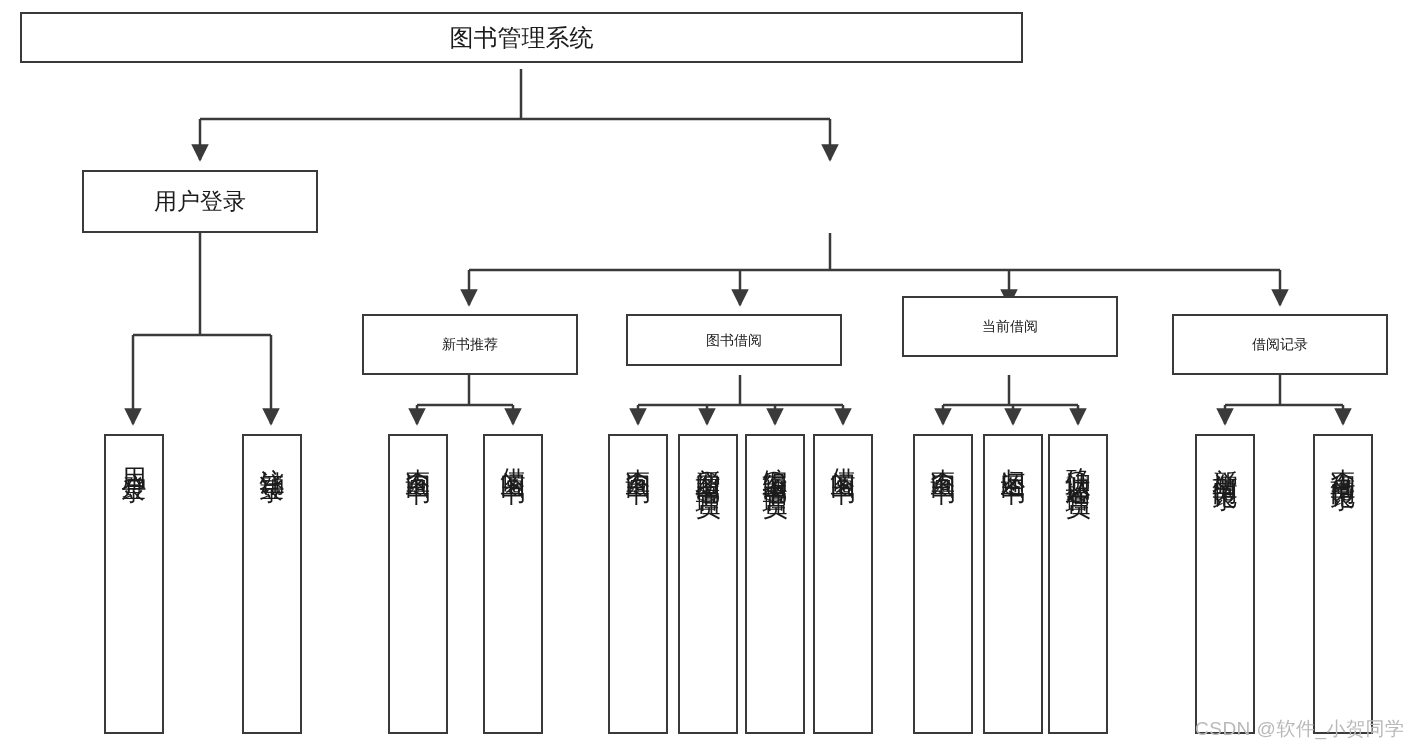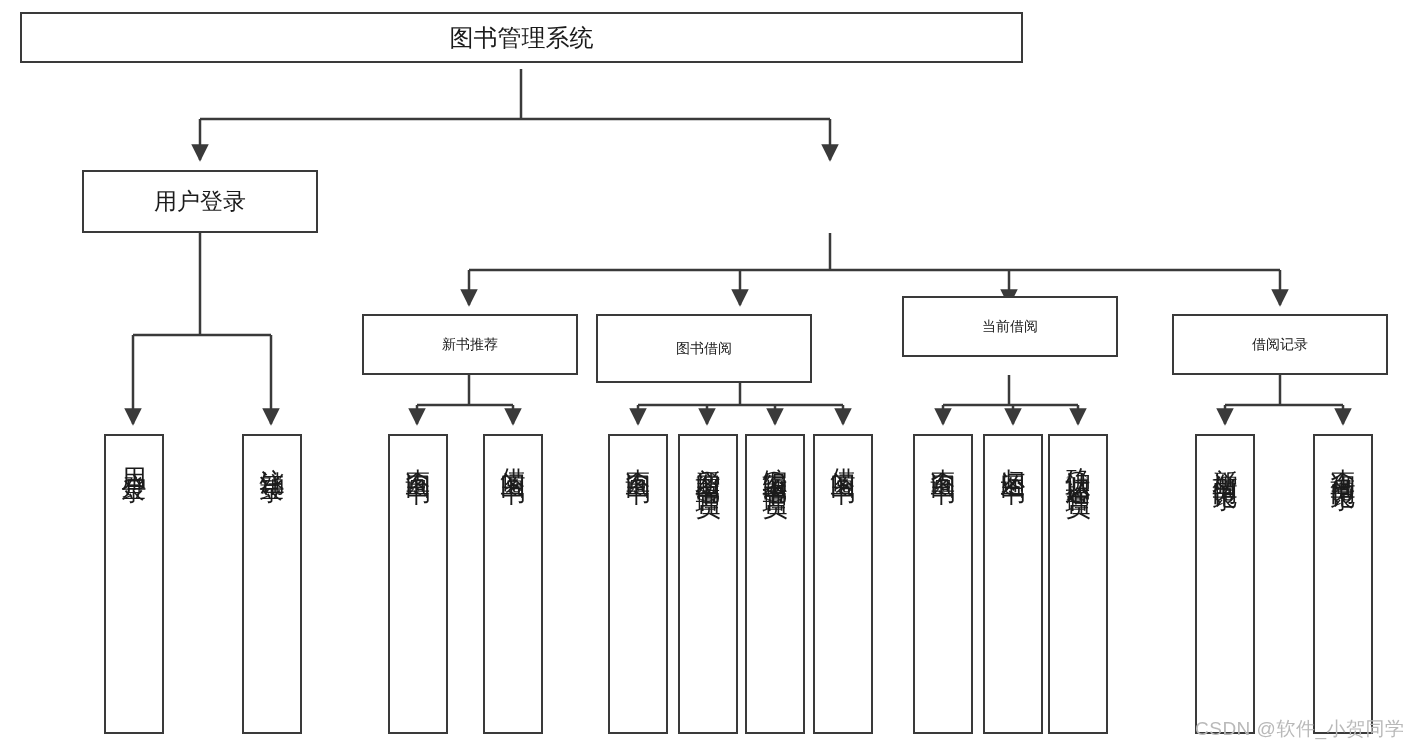--- a/index.html
+++ b/index.html
@@ -116,21 +116,21 @@
     <span class="label">图书管理系统</span>
   </div>
 
   <div class="node node-l1" style="left: 82px; top: 170px; width: 236px; height: 63px;">
     <span class="label">用户登录</span>
   </div>
 
   <div class="node node-l2" style="left: 362px; top: 314px; width: 216px; height: 61px;">
     <span class="label">新书推荐</span>
   </div>
-  <div class="node node-l2" style="left: 596px; top: 314px; width: 216px; height: 69px;">
+  <div class="node node-l2" style="left: 626px; top: 314px; width: 216px; height: 52px;">
     <span class="label">图书借阅</span>
   </div>
   <div class="node node-l2" style="left: 902px; top: 296px; width: 216px; height: 61px;">
     <span class="label">当前借阅</span>
   </div>
   <div class="node node-l2" style="left: 1172px; top: 314px; width: 216px; height: 61px;">
     <span class="label">借阅记录</span>
   </div>
 
   <div class="node node-leaf" style="left: 104px; top: 434px; width: 60px; height: 300px;">

